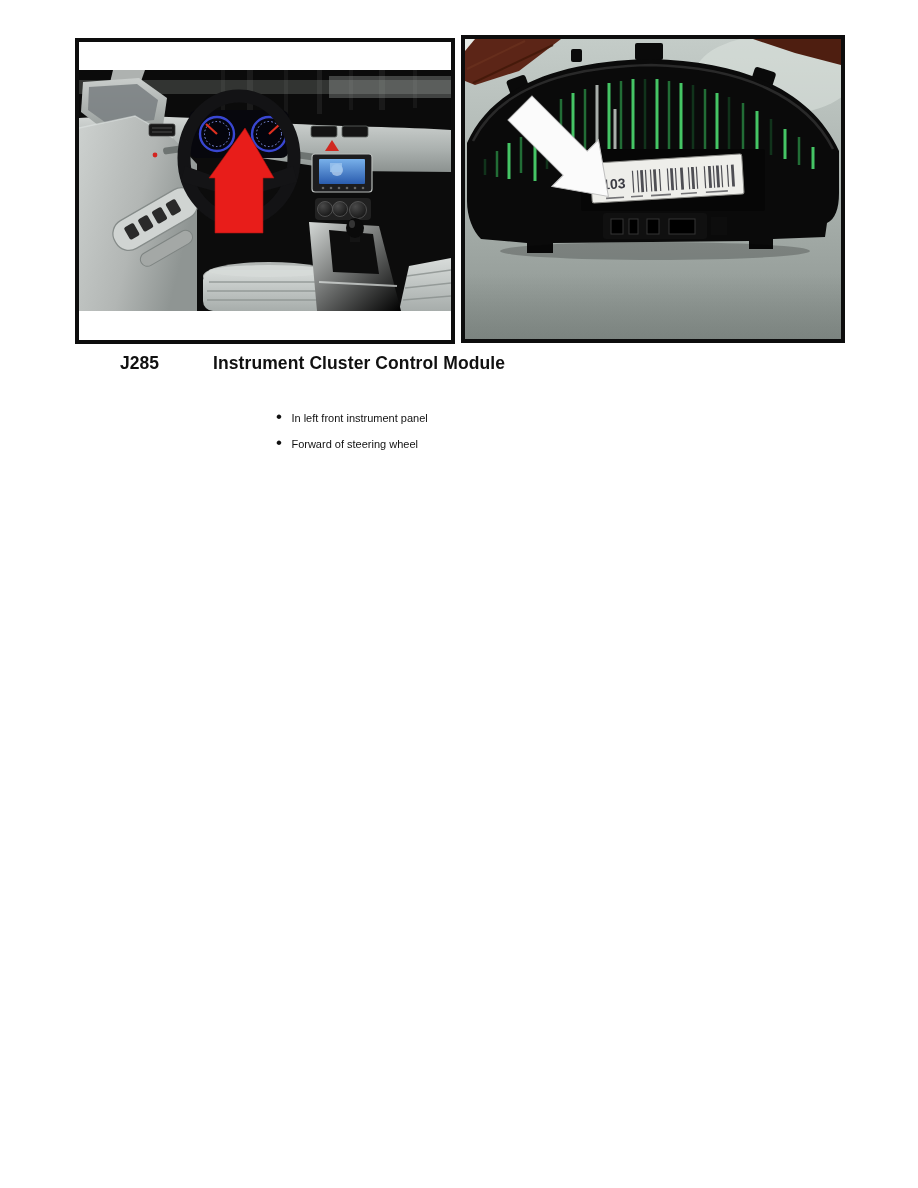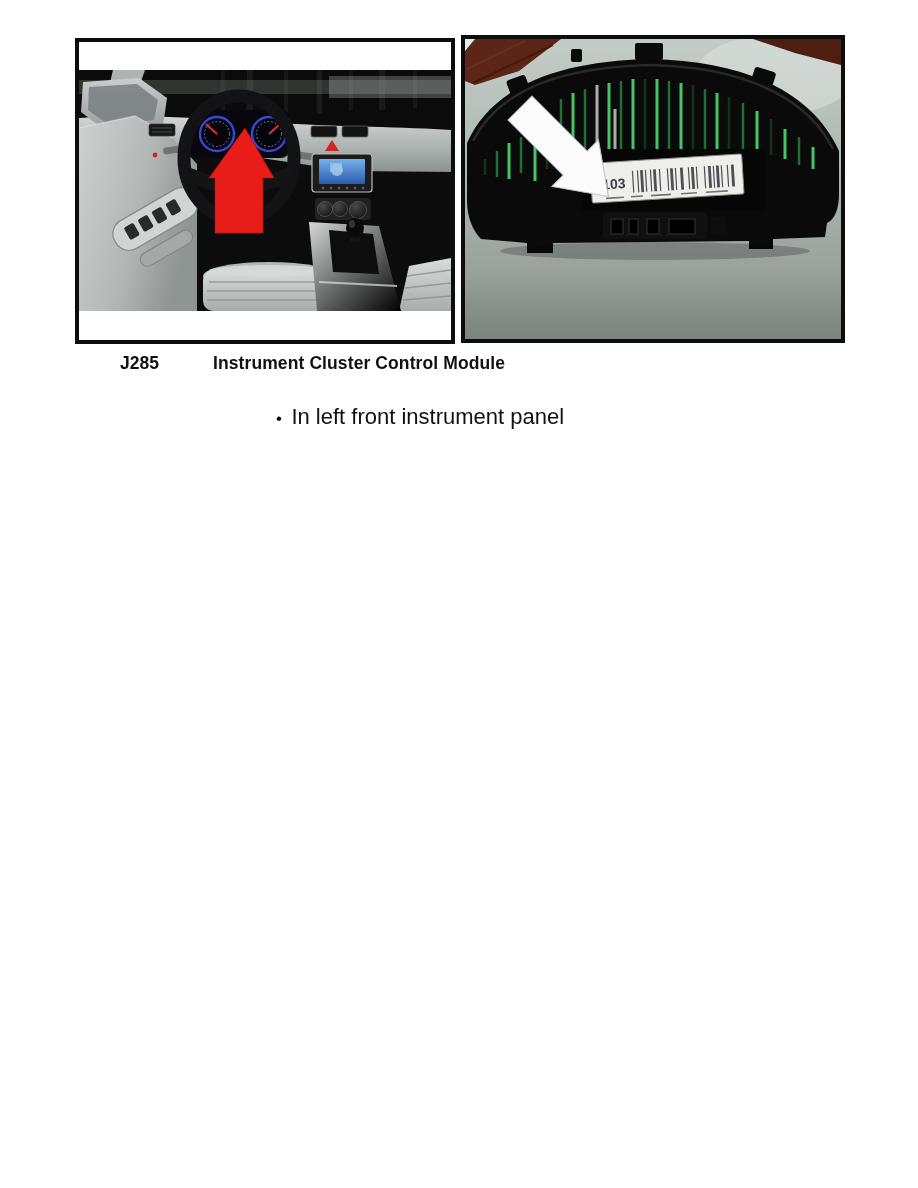--- a/index.html
+++ b/index.html
@@ -11,21 +11,21 @@
   .figure-left{left:75px;top:38px;width:380px;height:306px;display:flex;flex-direction:column;}
   .figure-left .strip{background:#fff;flex:0 0 auto;}
   .figure-left .strip.top{height:28px;}
   .figure-left .strip.bottom{height:29px;}
   .figure-left svg{display:block;width:372px;height:241px;}
   .figure-right{left:461px;top:35px;width:384px;height:308px;}
   .figure-right svg{display:block;width:376px;height:300px;}
   .heading{position:absolute;top:353px;left:0;width:918px;height:22px;font-weight:bold;font-size:17.5px;line-height:20px;}
   .heading .code{position:absolute;left:120px;}
   .heading .title{position:absolute;left:213px;letter-spacing:0.1px;}
-  .bullets{position:absolute;top:405px;left:276px;margin:0;padding:0;list-style:none;font-size:22px;line-height:24.5px;}
+  .bullets{position:absolute;top:405px;left:276px;margin:0;padding:0;list-style:none;font-size:11px;line-height:24.5px;}
   .bullets li::before{content:"\2022\00a0\00a0";font-size:17px;}
 </style>
 </head>
 <body>
 
 <div class="figure figure-left">
   <div class="strip top"></div>
   <svg viewBox="0 0 372 241" role="img" aria-label="Vehicle interior, red arrow pointing to instrument cluster behind steering wheel">
     <defs>
       <linearGradient id="dashG" x1="0" y1="0" x2="0" y2="1">
@@ -280,13 +280,14 @@
   </svg>
 </div>
 
 <div class="heading">
   <span class="code">J285</span>
   <span class="title">Instrument Cluster Control Module</span>
 </div>
 
 <ul class="bullets">
   <li>In left front instrument panel</li>
+  <li>Forward of steering wheel</li>
 </ul>
 
 </body></html>

